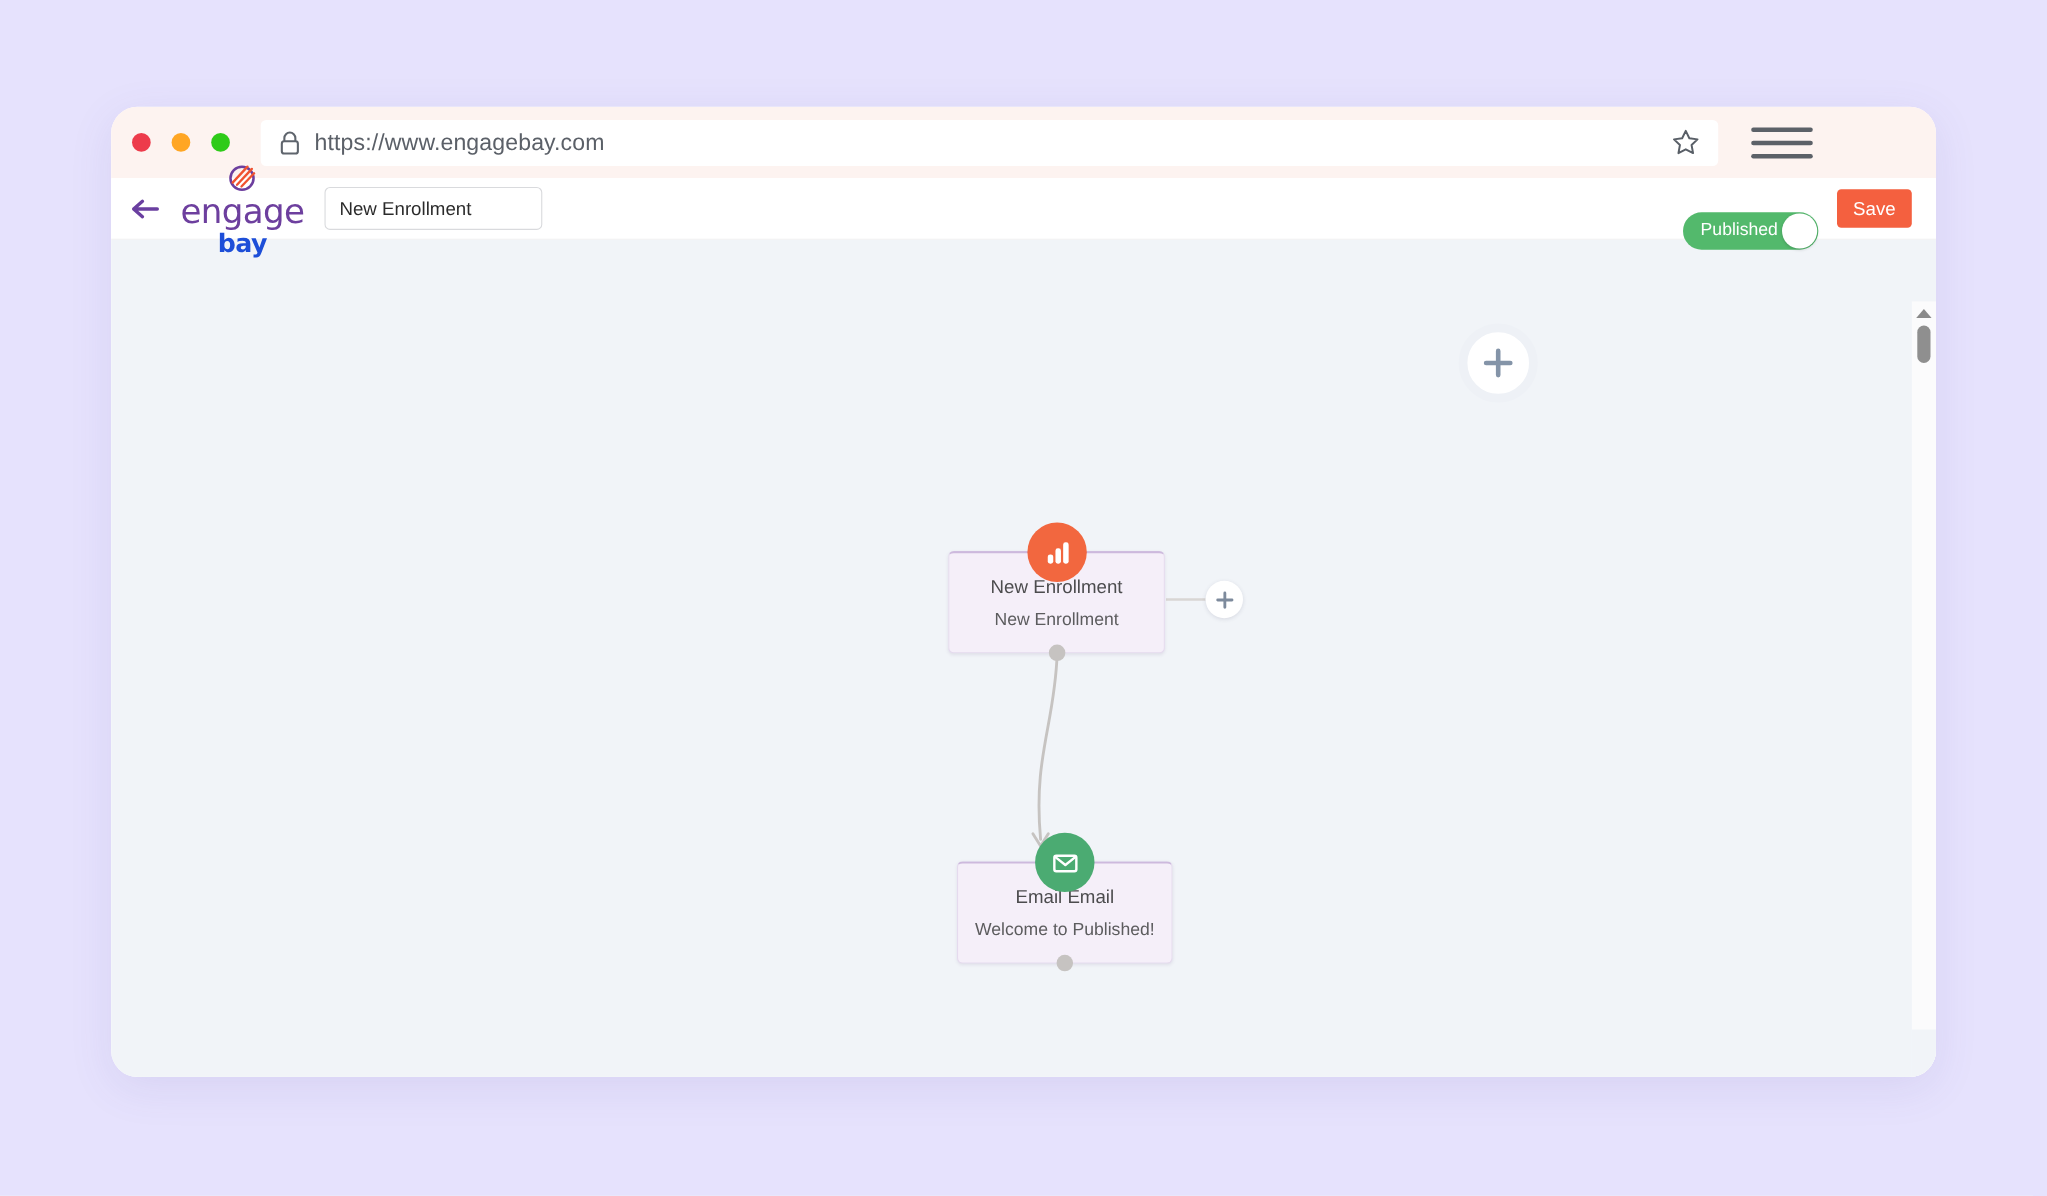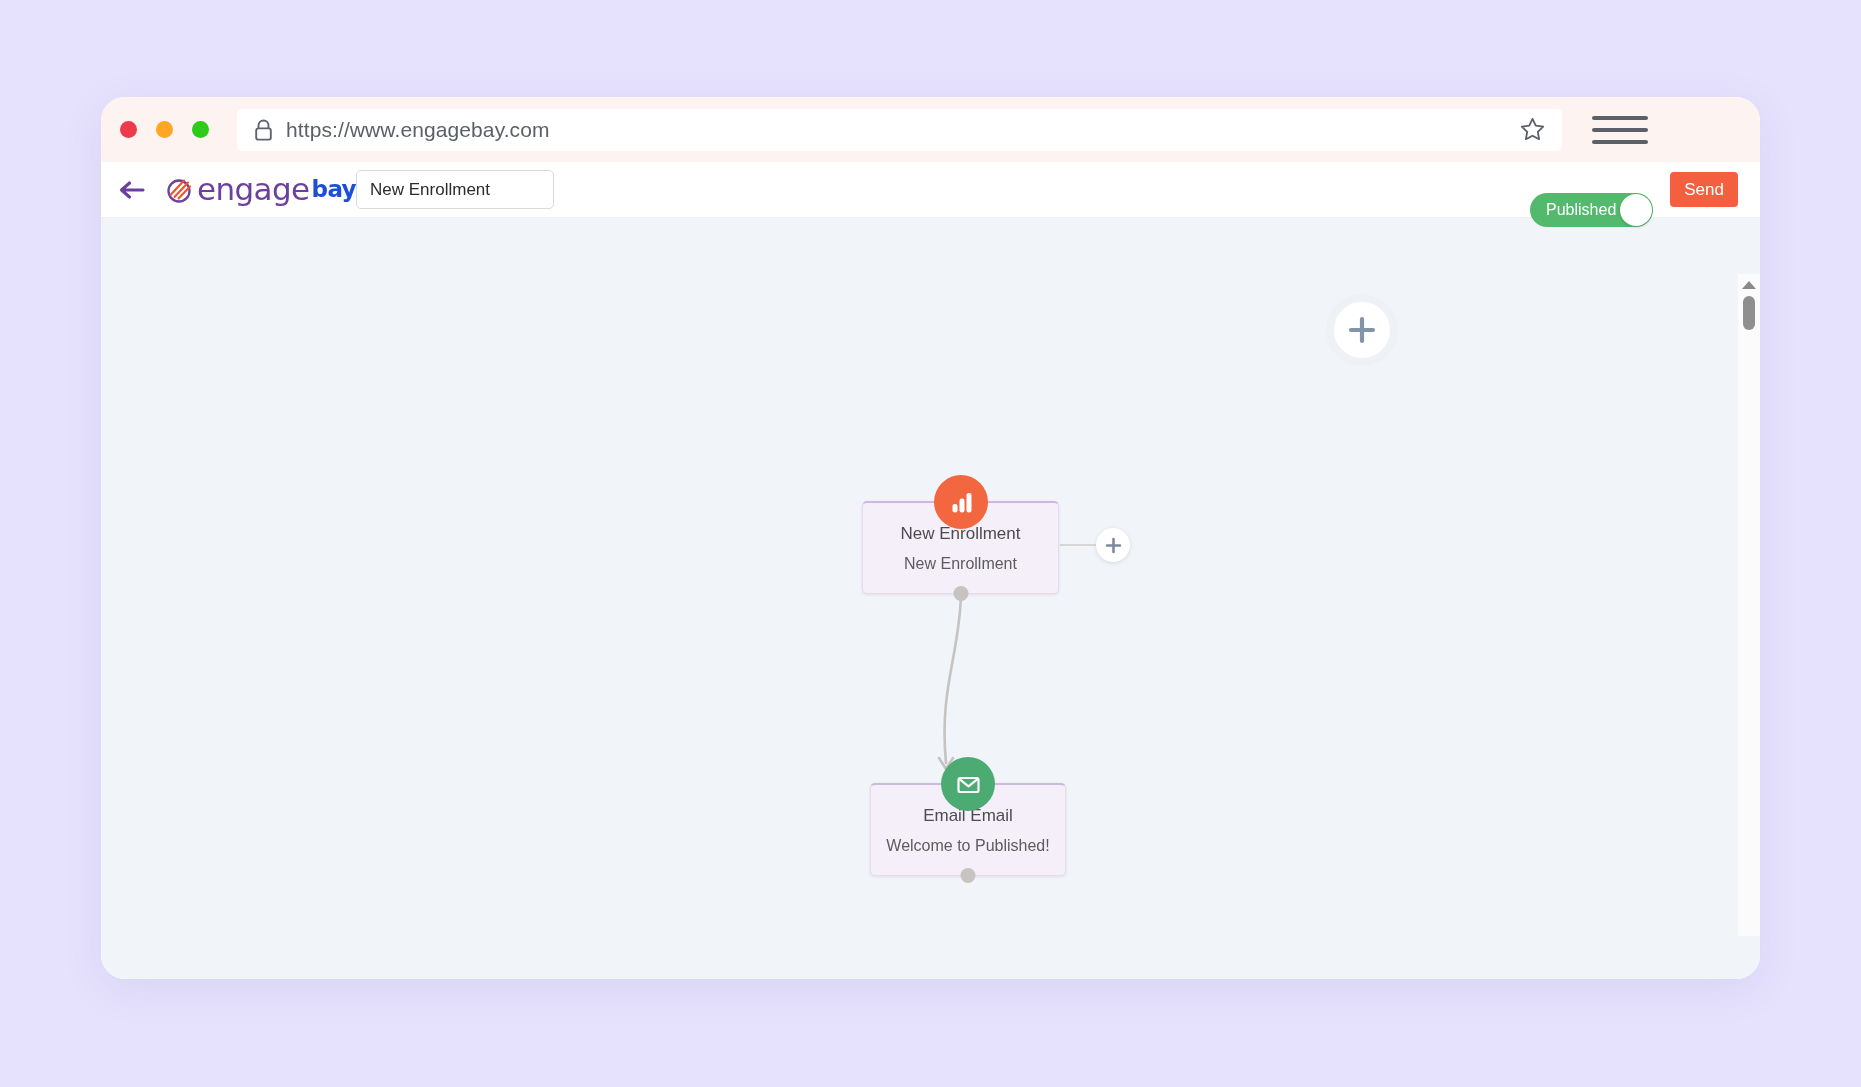--- a/index.html
+++ b/index.html
@@ -104,21 +104,23 @@
     border-bottom: 1px solid #f0f0f2;
     z-index: 5;
   }
 
   #back-arrow { margin-right: 17px; display: block; cursor: pointer; }
 
   #brand-logo {
     display: flex;
     align-items: center;
     gap: 2px;
+    margin-right: 18px;
     user-select: none;
+    flex-direction: column;
   }
   #brand-mark { display: block; margin-right: 1px; }
   #brand-engage {
     font-size: 31px;
     color: #6d3f9e;
     font-family: "DejaVu Sans", sans-serif;
     letter-spacing: -0.6px;
     line-height: 1;
   }
   #brand-bay {
@@ -399,21 +401,21 @@
       <span id="brand-bay">bay</span>
     </div>
 
     <input id="workflow-name-input" type="text" value="New Enrollment" placeholder="Workflow name" style="">
 
     <div id="header-right">
       <div id="publish-toggle">
         <span id="publish-toggle-label">Published</span>
         <span id="publish-toggle-knob"></span>
       </div>
-      <button id="save-button">Send</button>
+      <button id="save-button">Save</button>
     </div>
   </div>
 
   <div id="canvas">
 
     <svg id="canvas-svg" viewBox="0 0 1659 761" preserveAspectRatio="none">
 
       <line x1="959" y1="327" x2="995" y2="327" stroke="#d8d6d4" stroke-width="2.2"></line>
 
       <path d="M860 377 C 858 440, 838 470, 845 545" fill="none" stroke="#c6c3c1" stroke-width="2.6" stroke-linecap="round"></path>

